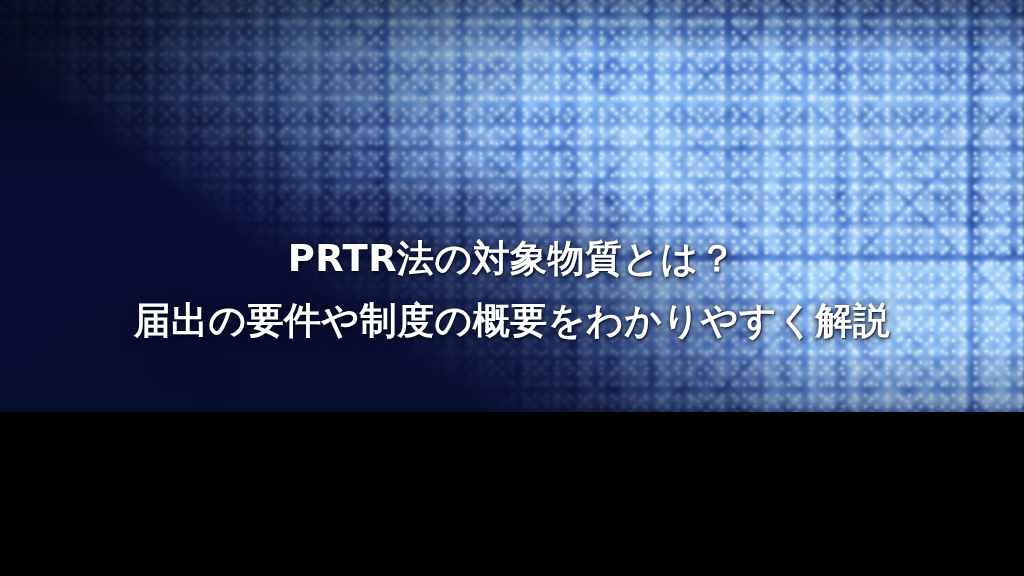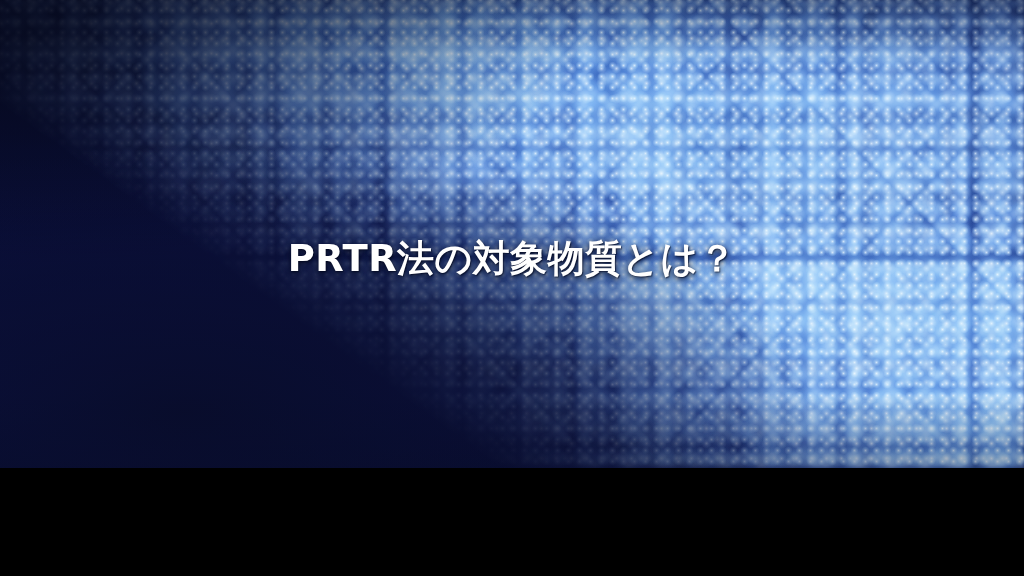--- a/index.html
+++ b/index.html
@@ -4,21 +4,21 @@
 <title>PRTR</title>
 <style>
   html, body {
     margin: 0;
     padding: 0;
     background: #000;
   }
   #stage {
     position: relative;
     width: 1024px;
-    height: 468px;
+    height: 412px;
     overflow: hidden;
     font-family: "DejaVu Sans", "Liberation Sans", sans-serif;
     background: #15803d;
   }
 
   
 
   .bg-layer {
     position: absolute;
     inset: 0;
@@ -184,15 +184,16 @@
   <div class="bg-layer bokeh-mask bokeh-large"></div>
   <div class="bg-layer bokeh-mask bokeh-mid"></div>
   <div class="bg-layer bokeh-mask bokeh-fine"></div>
   <div class="bg-layer bokeh-right"></div>
 
   <div class="bg-layer bg-filaments"></div>
   <div class="bg-layer bg-vignette"></div>
 
   <div class="title-block">
     <span class="title-line">PRTR法の対象物質とは？</span>
+    <span class="title-line">届出の要件や制度の概要をわかりやすく解説</span>
   </div>
 
 </div>
 
 </body></html>

